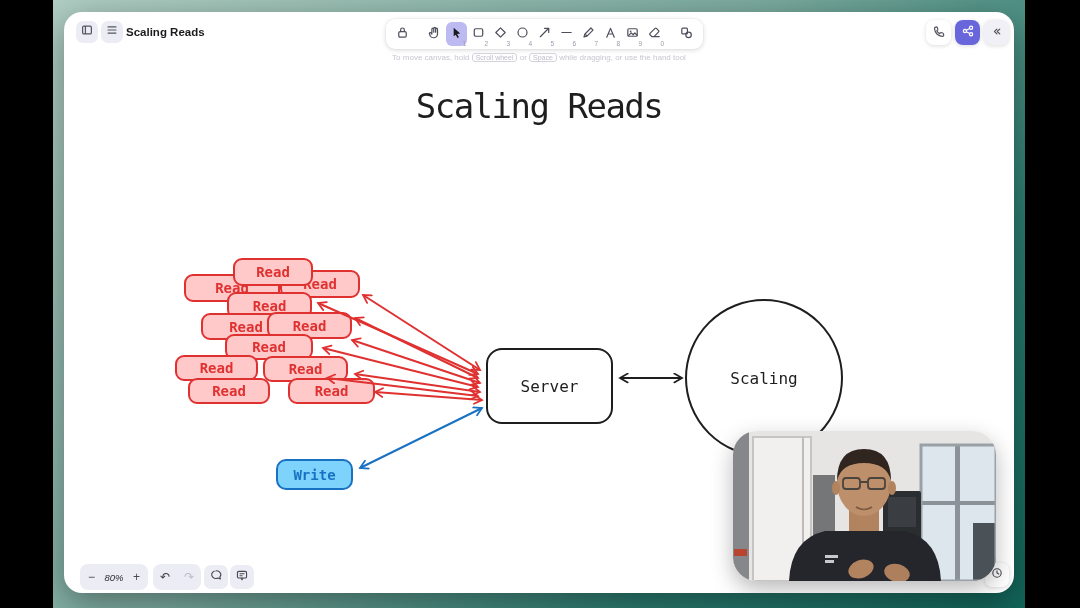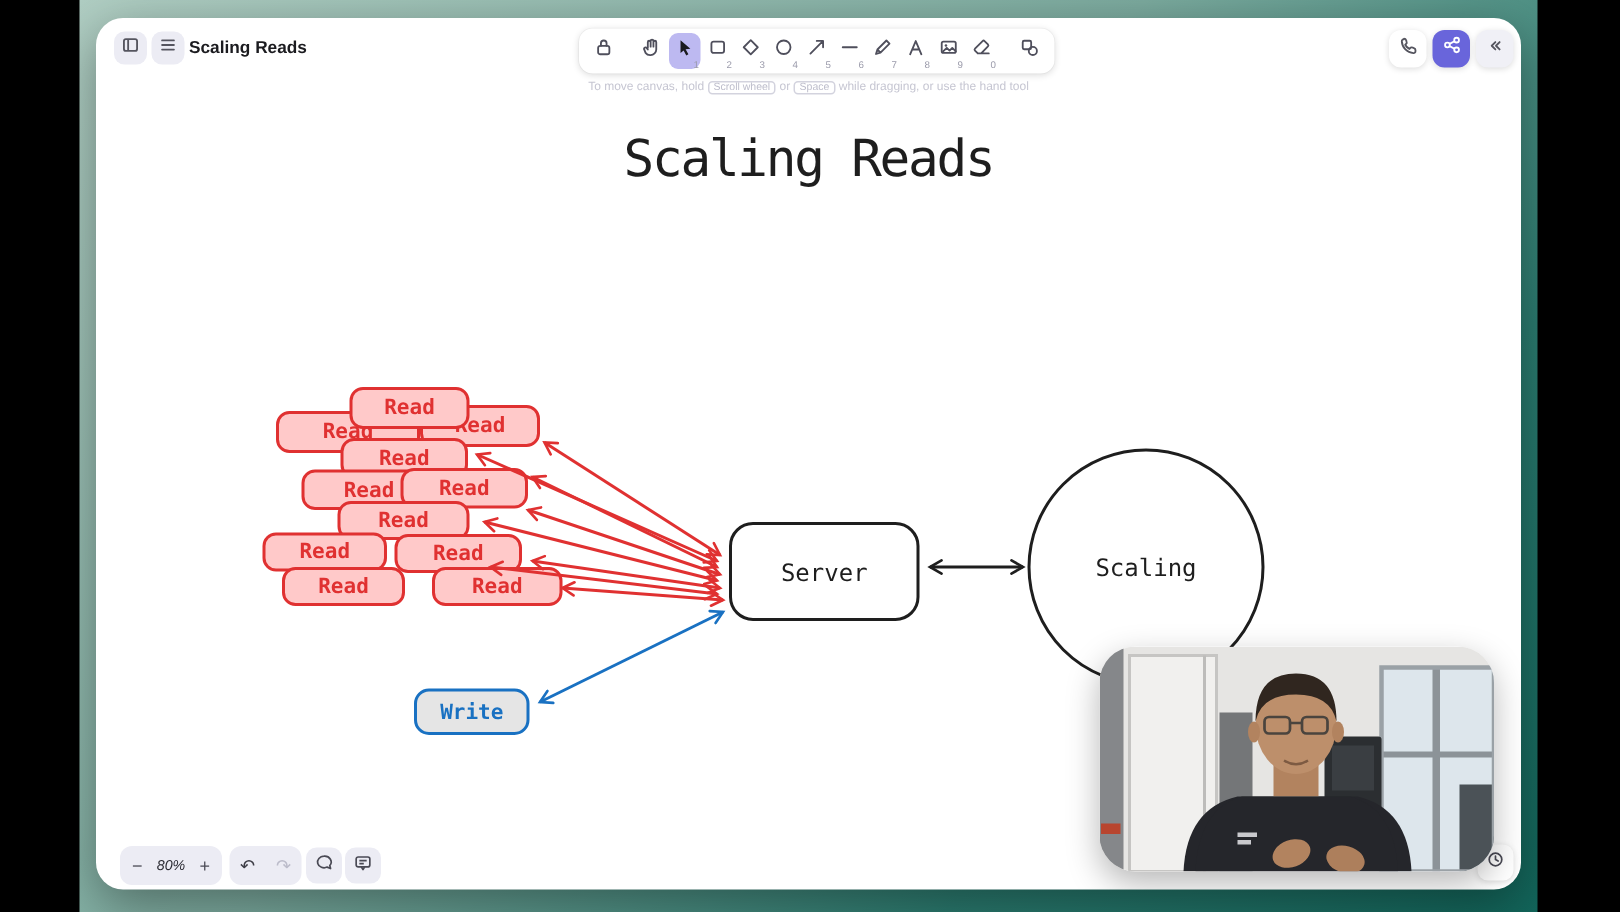--- a/index.html
+++ b/index.html
@@ -43,27 +43,27 @@
   .board-subtitle { position:absolute; left:0; right:0; top:139px; text-align:center;
     font:400 15px "DejaVu Sans Mono", monospace; color:#1e1e1e; }
 
   #read-cluster { position:absolute; left:0; top:0; z-index:1; }
   .read-box { position:absolute; background:#ffc9c9; border:2px solid #e03131; border-radius:9px;
     display:flex; align-items:center; justify-content:center;
     font:700 14px "DejaVu Sans Mono", monospace; color:#e03131; }
 
   #arrow-layer { position:absolute; left:0; top:0; width:950px; height:581px; z-index:2; pointer-events:none; }
 
-  .server-node { position:absolute; left:422px; top:336px; width:127px; height:66px; background:#fff;
+  .server-node { position:absolute; left:422px; top:336px; width:127px; height:76px; background:#fff;
     border:2.5px solid #1e1e1e; border-radius:16px; display:flex; align-items:center; justify-content:center;
     font:400 16px "DejaVu Sans Mono", monospace; color:#1e1e1e; z-index:1; }
   .database-node { position:absolute; left:621px; top:287px; width:158px; height:158px; background:#fff;
     border:2.5px solid #1e1e1e; border-radius:50%; display:flex; align-items:center; justify-content:center;
     font:400 16px "DejaVu Sans Mono", monospace; color:#1e1e1e; z-index:1; }
-  .write-node { position:absolute; left:212px; top:447px; width:77px; height:31px; background:#e5e5e5;
+  .write-node { position:absolute; left:212px; top:447px; width:77px; height:31px; background:#7dd3fc;
     border:2.5px solid #1971c2; border-radius:10px; display:flex; align-items:center; justify-content:center;
     font:700 14px "DejaVu Sans Mono", monospace; color:#1971c2; z-index:1; }
 
   
   .webcam { position:absolute; left:669px; top:419px; width:263px; height:150px; border-radius:24px;
     overflow:hidden; box-shadow:0 8px 22px rgba(0,0,0,.28); z-index:5; }
   .webcam svg { display:block; width:100%; height:100%; }
 
   
   .pill { position:absolute; background:#ececf4; border-radius:8px; display:flex; align-items:center;

